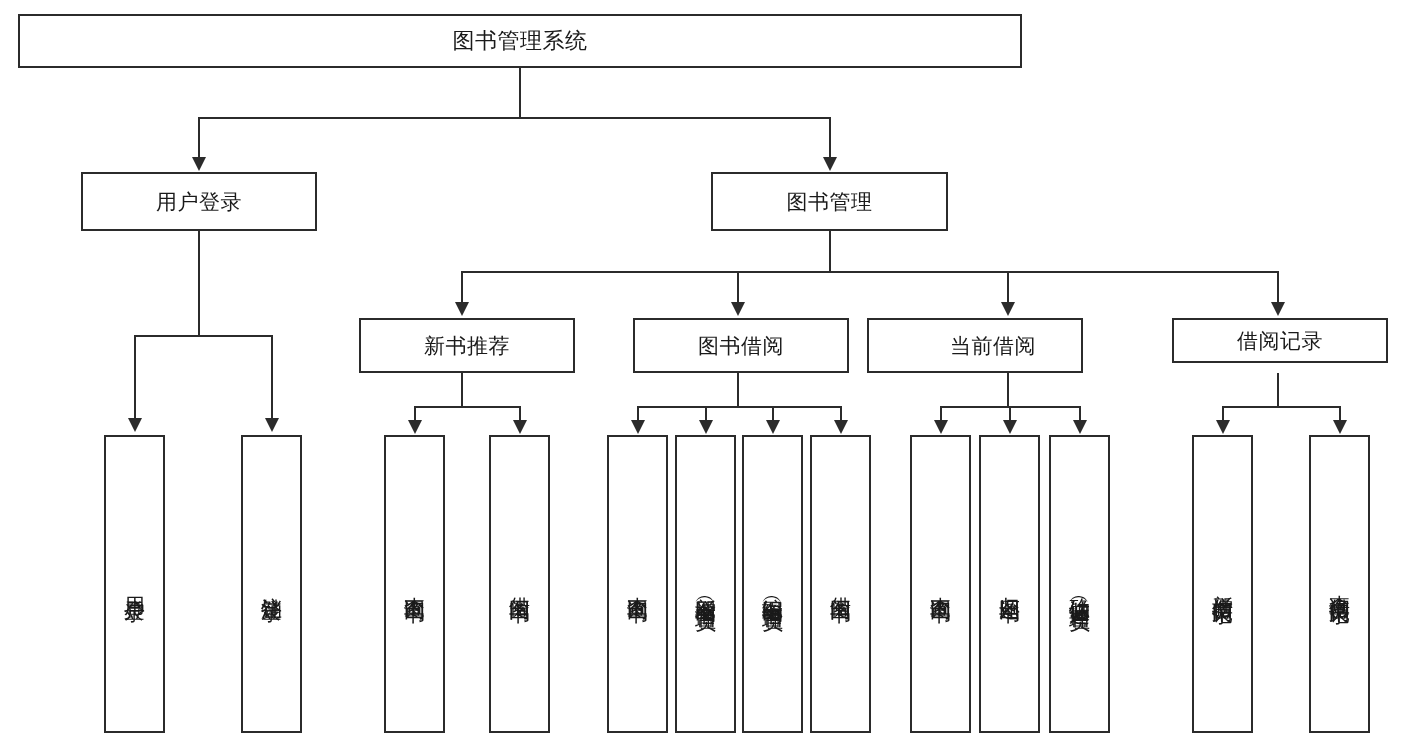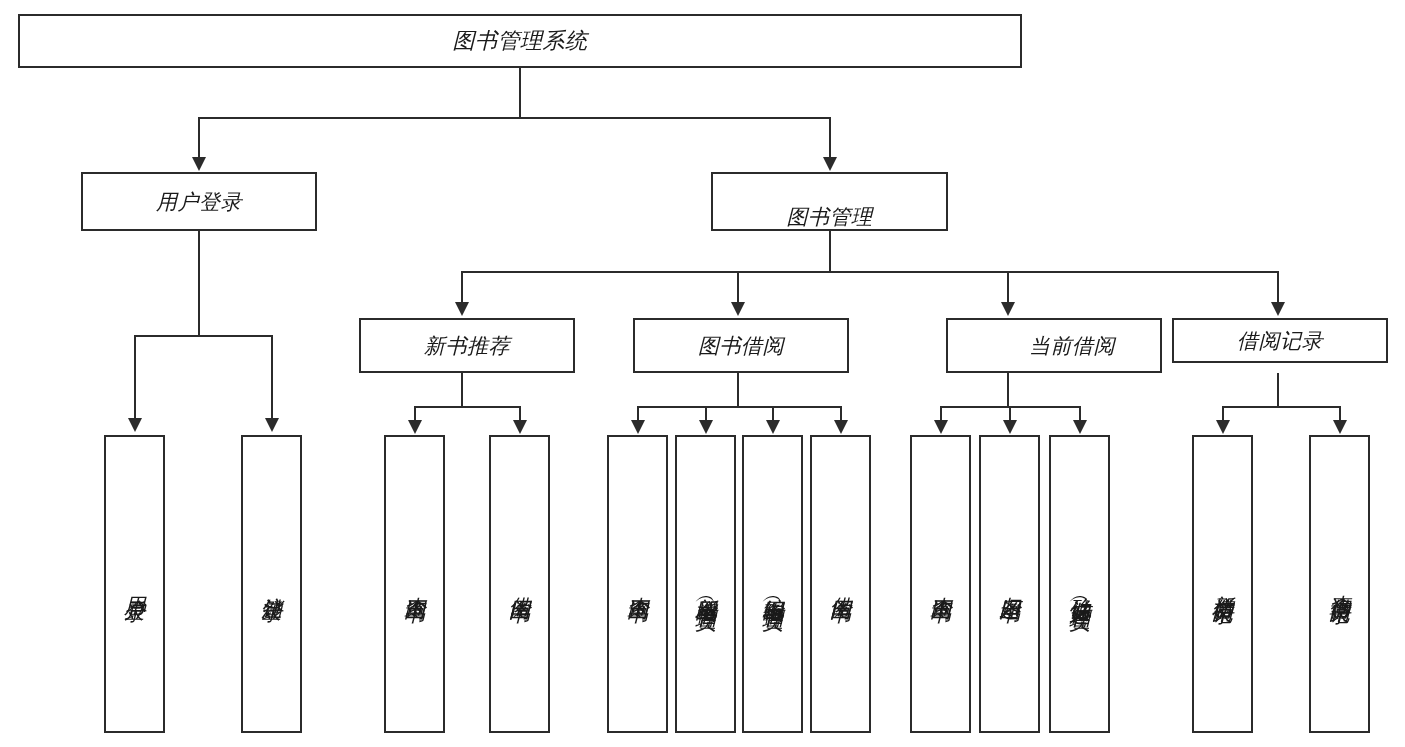--- a/index.html
+++ b/index.html
@@ -4,21 +4,21 @@
 <title>图书管理系统功能结构图</title>
 <style>
   html,body{margin:0;padding:0;}
   body{
     width:1405px;height:747px;
     background:#ffffff;
     font-family:"Liberation Sans","DejaVu Sans",sans-serif;
     overflow:hidden;
     position:relative;
   }
-  #diagram{position:absolute;left:0;top:0;width:1405px;height:747px;font-style:italic;}
+  #diagram{position:absolute;left:0;top:0;width:1405px;height:747px;}
 
   .node{
     position:absolute;
     box-sizing:border-box;
     border:2px solid #2b2b2b;
     background:#ffffff;
     display:flex;
     align-items:center;
     justify-content:center;
     color:#1a1a1a;
@@ -93,21 +93,21 @@
 
   <div class="ln v" style="left:198px;top:117px;height:42px;"></div>
   <div class="arrow" style="left:192px;top:157px;"></div>
   <div class="ln v" style="left:829px;top:117px;height:42px;"></div>
   <div class="arrow" style="left:823px;top:157px;"></div>
 
   <div class="node h-node" style="left:81px;top:172px;width:236px;height:59px;">
     <span class="label">用户登录</span>
   </div>
 
-  <div class="node h-node" style="left:711px;top:172px;width:237px;height:59px;align-items:flex-end;">
+  <div class="node h-node" style="left:711px;top:172px;width:237px;height:59px;">
     <span class="label">图书管理</span>
   </div>
 
   <div class="ln v" style="left:198px;top:231px;height:104px;"></div>
   <div class="ln h" style="left:134px;top:335px;width:138px;"></div>
   <div class="ln v" style="left:134px;top:335px;height:85px;"></div>
   <div class="arrow" style="left:128px;top:418px;"></div>
   <div class="ln v" style="left:271px;top:335px;height:85px;"></div>
   <div class="arrow" style="left:265px;top:418px;"></div>
 
@@ -121,21 +121,21 @@
   <div class="arrow" style="left:1001px;top:302px;"></div>
   <div class="ln v" style="left:1277px;top:271px;height:33px;"></div>
   <div class="arrow" style="left:1271px;top:302px;"></div>
 
   <div class="node h-node" style="left:633px;top:318px;width:216px;height:55px;">
     <span class="label">图书借阅</span>
   </div>
   <div class="node h-node" style="left:359px;top:318px;width:216px;height:55px;">
     <span class="label">新书推荐</span>
   </div>
-  <div class="node h-node" style="left:946px;top:318px;width:216px;height:55px;padding-left:36px;">
+  <div class="node h-node" style="left:867px;top:318px;width:216px;height:55px;padding-left:36px;">
     <span class="label">当前借阅</span>
   </div>
   <div class="node h-node" style="left:1172px;top:318px;width:216px;height:45px;">
     <span class="label">借阅记录</span>
   </div>
 
   <div class="ln v" style="left:461px;top:373px;height:33px;"></div>
   <div class="ln h" style="left:414px;top:406px;width:105px;"></div>
   <div class="ln v" style="left:414px;top:406px;height:16px;"></div>
   <div class="arrow" style="left:408px;top:420px;"></div>

